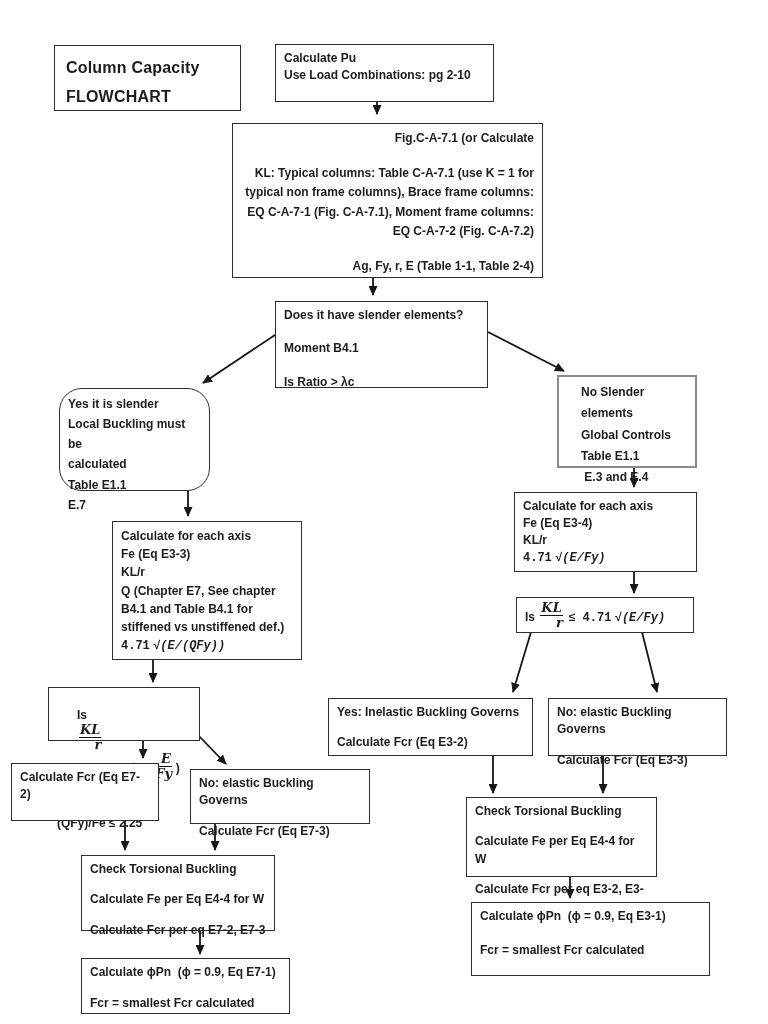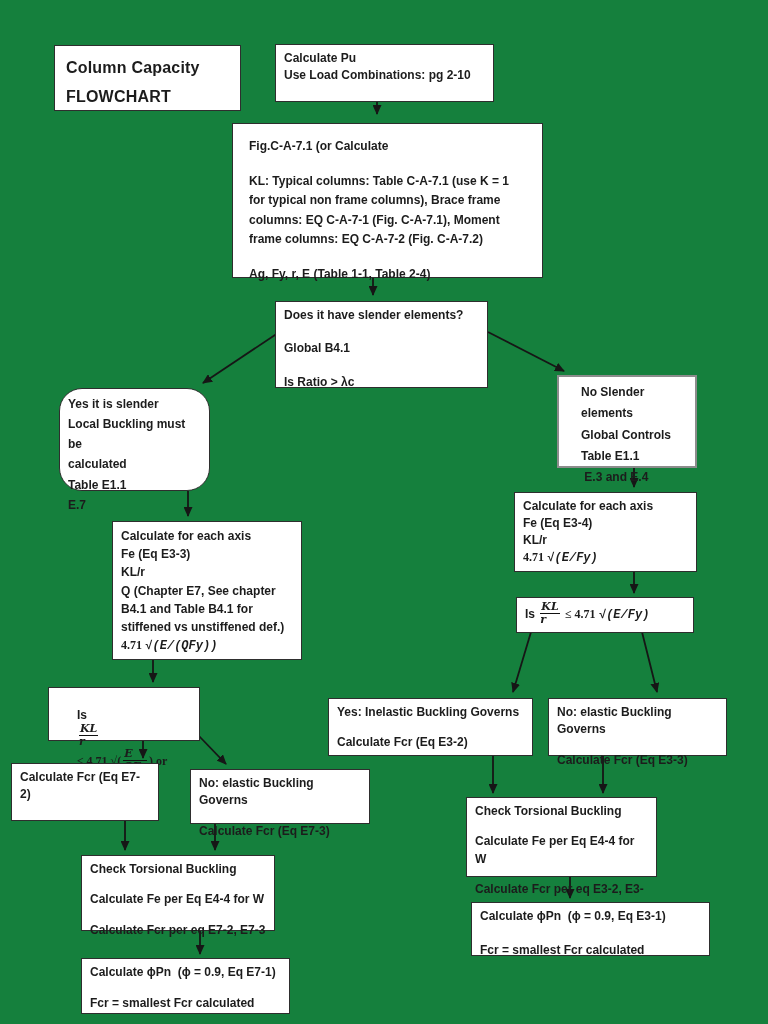--- a/index.html
+++ b/index.html
@@ -1,48 +1,48 @@
 <!DOCTYPE html>
 <html><head>
 <meta charset="utf-8">
 <style>
   html,body{margin:0;padding:0;background:#e9e9e9;}
   .canvas{
-    position:relative;width:768px;height:1024px;background:#15803d;
+    position:relative;width:768px;height:1024px;background:#ffffff;
     font-family:"Liberation Sans",sans-serif;overflow:hidden;
   }
   .arrows{position:absolute;left:0;top:0;width:768px;height:1024px;pointer-events:none;}
   .arrows line{stroke:#161616;stroke-width:1.8;}
   .node{
     position:absolute;border:1.7px solid #2e2e2e;background:#fff;
     box-sizing:border-box;padding:5px 8px;
     font-weight:bold;font-size:12px;color:#1c1c1c;line-height:1.45;
   }
   .node .ln{white-space:pre-wrap;}
   .title-box{border-width:1.5px;padding:7px 11px;}
   .title-box .ln{font-size:16px;line-height:29px;letter-spacing:0.2px;}
-  .fig-box .para{margin:8px;}
+  .fig-box .para{margin:0;text-align:right;}
   .fig-box .para + .para{margin-top:16px;}
   .fig-box .para{line-height:1.6;}
   .q-box .ln + .ln{margin-top:16px;}
   .yes-slender{line-height:1.68;}
   .no-slender{border:2.4px solid #8c8c8c;line-height:1.78;padding-left:22px;}
   .calc-left{line-height:1.52;}
   .calc-right{line-height:1.43;}
   .two-line .ln + .ln{margin-top:13px;}
   .three-line .ln + .ln{margin-top:13px;}
   .phipn .ln + .ln{margin-top:14px;}
   .phipn-r .ln + .ln{margin-top:17px;}
   
   .mathx{font-family:Liberation Mono, monospace;font-style:italic;font-weight:bold;text-align:center;}
-  .coef{font-family:Liberation Serif, serif;font-style:normal;font-weight:bold;}
+  .coef{font-family:Liberation Mono, monospace;font-style:normal;font-weight:bold;}
   .frac{
-    display:inline-block;text-align:left;vertical-align:-0.45em;
+    display:inline-block;text-align:right;vertical-align:-0.45em;
     font-family:"DejaVu Serif",serif;font-style:italic;font-weight:bold;
-    font-size:11px;line-height:1.08;margin:0 2px;
+    font-size:13px;line-height:1.08;margin:0 2px;
   }
   .frac .num{display:block;border-bottom:1.1px solid #111;padding:0 1px;}
   .frac .den{display:block;}
   .is-right{padding-top:3px;}
   .is-left{line-height:1.25;}
   .is-left .l2{margin-top:4px;}
 </style>
 </head>
 <body>
 
@@ -85,21 +85,21 @@
   </div>
 
   <div class="node fig-box" style="left:232px;top:123px;width:311px;height:155px;">
     <p class="para">Fig.C-A-7.1 (or Calculate</p>
     <p class="para">KL: Typical columns: Table C-A-7.1 (use K = 1 for typical non frame columns), Brace frame columns: EQ C-A-7-1 (Fig. C-A-7.1), Moment frame columns: EQ C-A-7-2 (Fig. C-A-7.2)</p>
     <p class="para">Ag, Fy, r, E  (Table 1-1, Table 2-4)</p>
   </div>
 
   <div class="node q-box" style="left:275px;top:301px;width:213px;height:87px;">
     <div class="ln">Does it have slender elements?</div>
-    <div class="ln">Global B4.1</div>
+    <div class="ln">Moment B4.1</div>
     <div class="ln">Is Ratio &gt; λc</div>
   </div>
 
   <div class="node yes-slender" style="left:59px;top:388px;width:151px;height:103px;border-radius:23px;">
     <div class="ln">Yes it is slender</div>
     <div class="ln">Local Buckling must be</div>
     <div class="ln">calculated</div>
     <div class="ln">Table E1.1</div>
     <div class="ln">E.7</div>
   </div>
@@ -173,18 +173,18 @@
     <div class="ln">No: elastic Buckling Governs</div>
     <div class="ln">Calculate Fcr (Eq E3-3)</div>
   </div>
 
   <div class="node three-line" style="left:466px;top:797px;width:191px;height:80px;">
     <div class="ln">Check Torsional Buckling</div>
     <div class="ln">Calculate Fe per Eq E4-4 for W</div>
     <div class="ln">Calculate Fcr per eq E3-2, E3-3</div>
   </div>
 
-  <div class="node phipn-r" style="left:471px;top:902px;width:239px;height:54px;">
+  <div class="node phipn-r" style="left:471px;top:902px;width:239px;height:74px;">
     <div class="ln">Calculate ϕPn  (ϕ = 0.9, Eq E3-1)</div>
     <div class="ln">Fcr = smallest Fcr calculated</div>
   </div>
 
 </div>
 
 </body></html>

